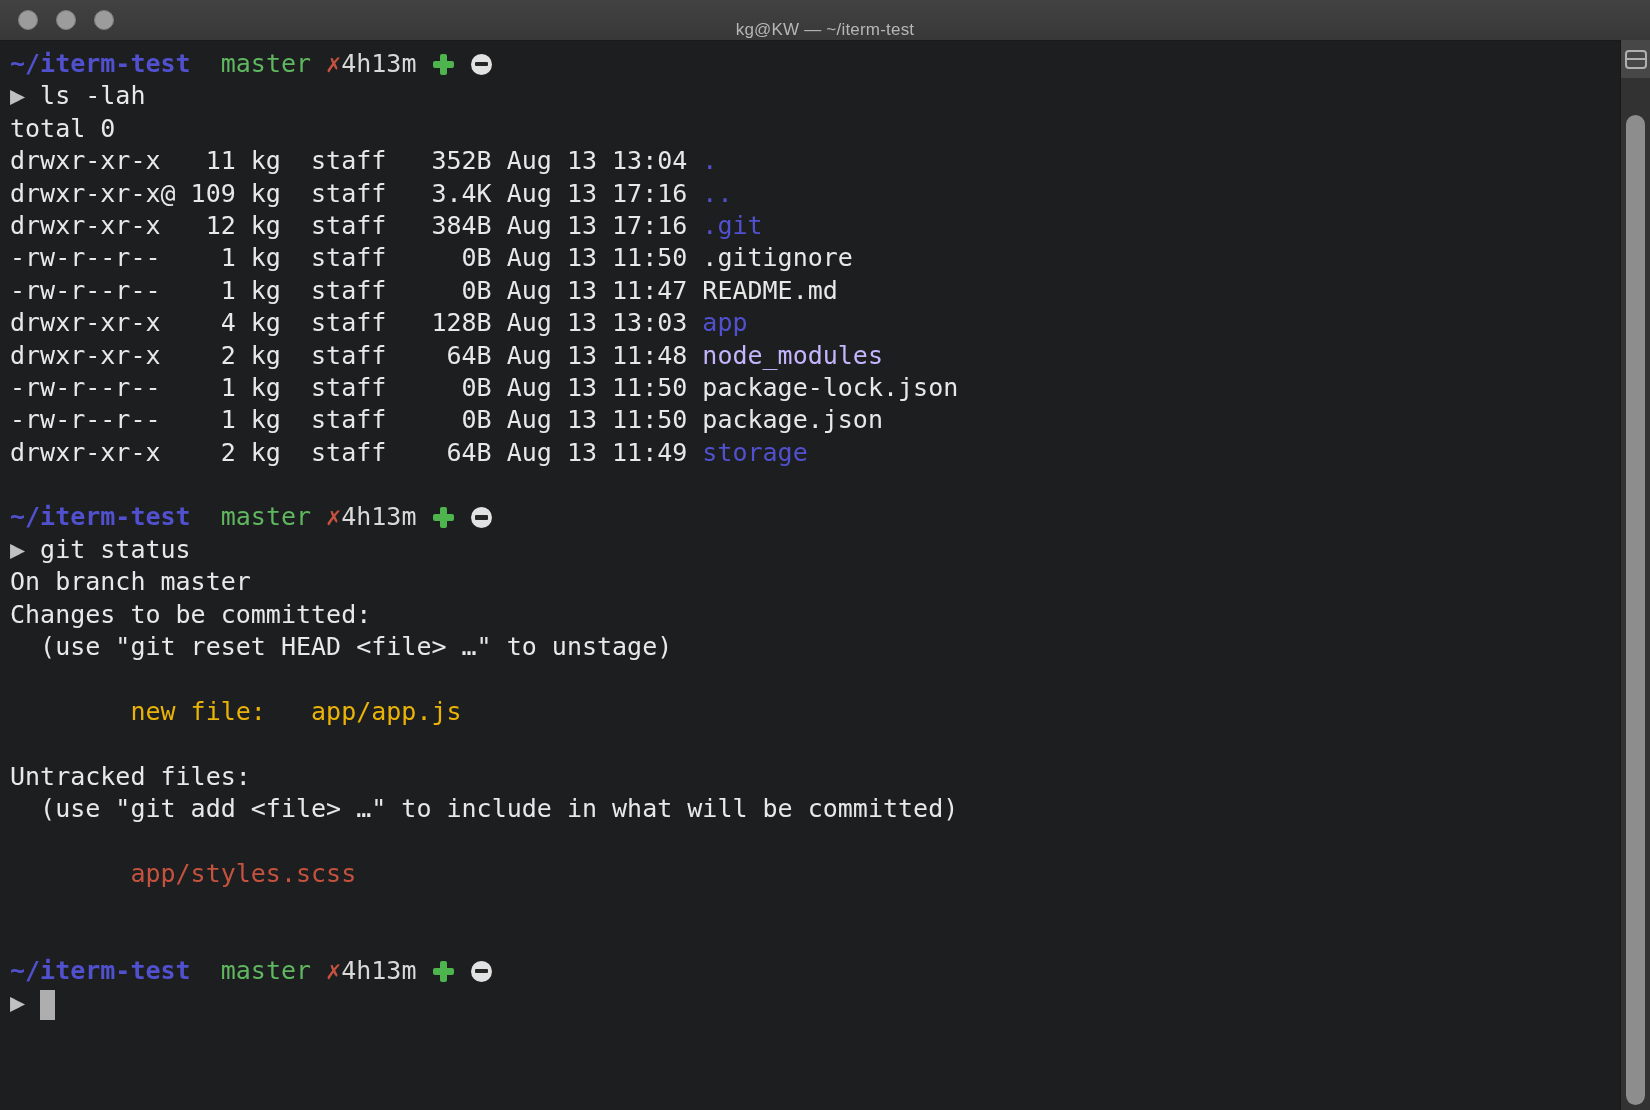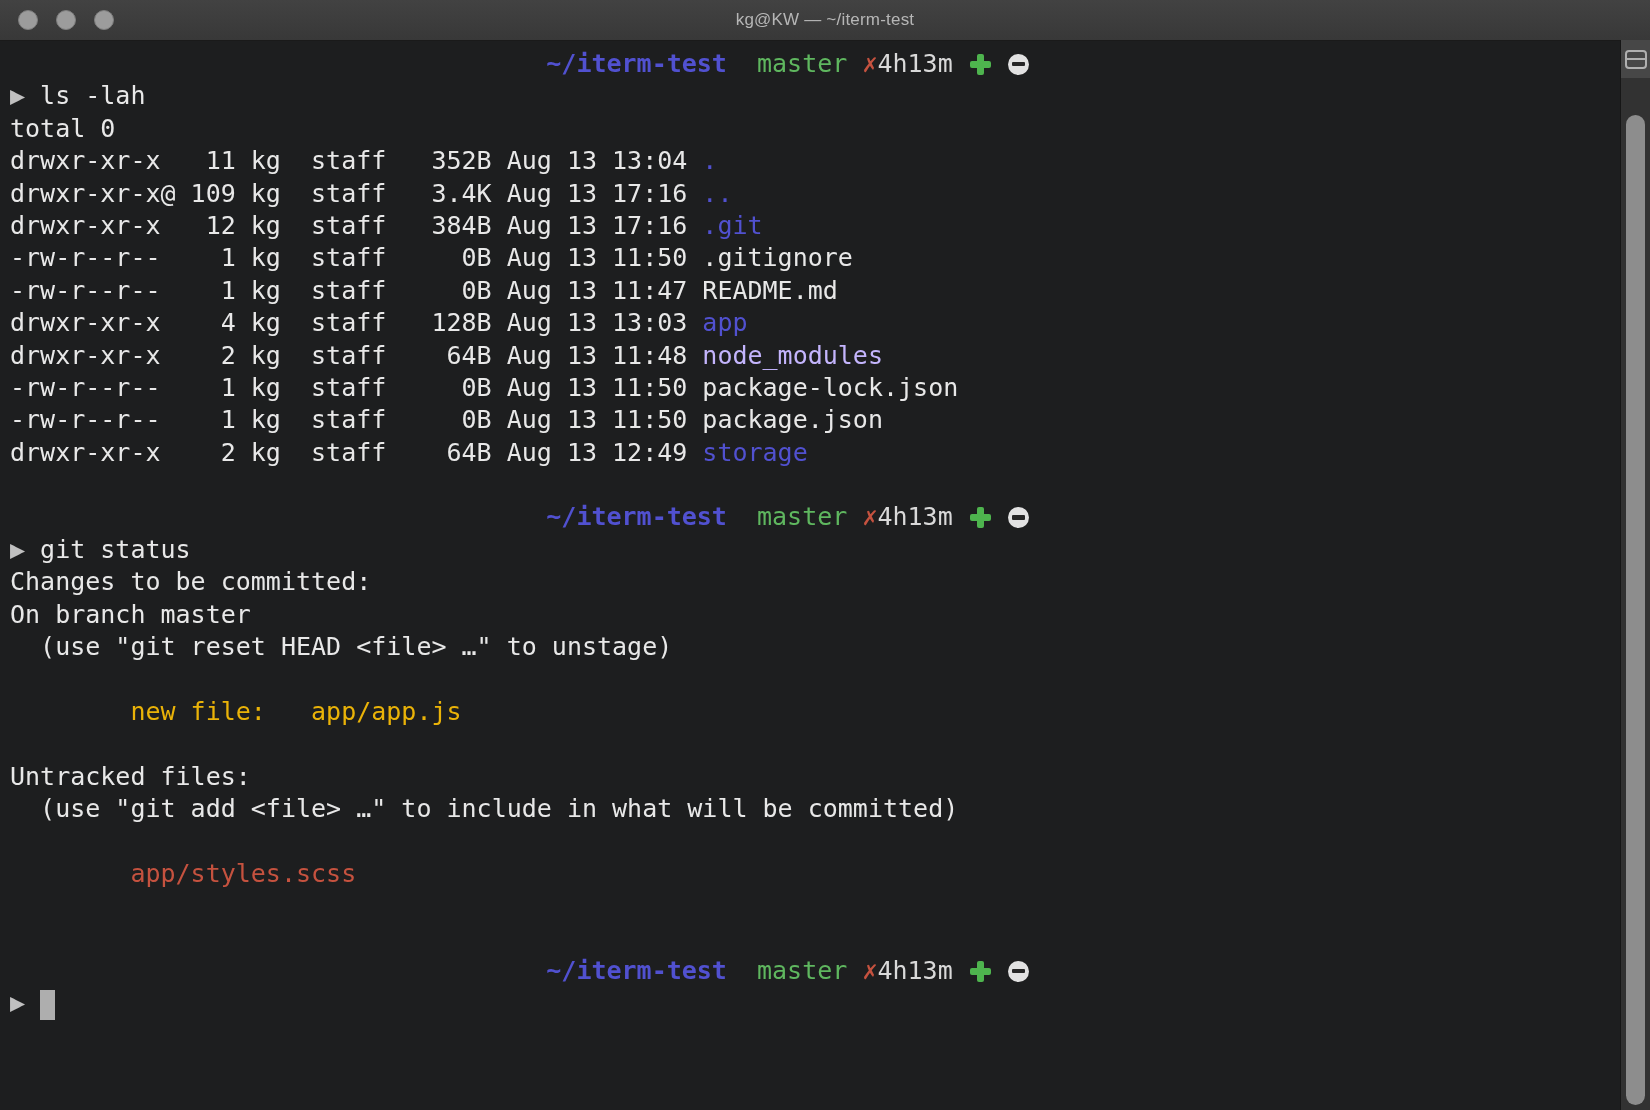--- a/index.html
+++ b/index.html
@@ -5,21 +5,21 @@
   html,body{margin:0;padding:0;background:#000;}
   .window{
     position:relative;width:1650px;height:1110px;overflow:hidden;
     background:#1d1e1f;font-family:"DejaVu Sans Mono",monospace;
   }
   
   .titlebar{
     position:absolute;top:0;left:0;right:0;height:40px;
     background:linear-gradient(#424242,#383838);
     border-bottom:1px solid #1a1a1a;
-    display:flex;align-items:center;justify-content:center;
+    display:flex;align-items:flex-end;justify-content:center;
   }
   .titlebar .title{
     color:#b6b6b6;font-family:"Liberation Sans",sans-serif;font-size:17px;letter-spacing:.2px;
   }
   .traffic{position:absolute;left:18px;top:10px;display:flex;gap:18px;}
   .traffic span{
     width:20px;height:20px;border-radius:50%;
     background:#9c9c9c;border:1px solid #7e7e7e;box-sizing:border-box;display:block;
   }
   
@@ -43,21 +43,21 @@
     position:absolute;left:5px;width:19px;top:75px;height:990px;
     border-radius:10px;background:#8d8d8d;
   }
   
   .terminal{
     position:absolute;top:40px;left:0;right:30px;bottom:0;
     padding:8px 0 0 10px;box-sizing:border-box;overflow:hidden;
     font-size:25px;line-height:32.4px;color:#e8e8e8;
   }
   .line{height:32.4px;white-space:pre;}
-  .prompt-line{display:flex;justify-content:center;align-items:center;}
+  .prompt-line{display:flex;justify-content:flex-start;align-items:center;}
   .prompt-right{display:inline-flex;align-items:center;gap:17px;margin-right:55px;}
   .icon-plus{position:relative;width:21px;height:21px;display:inline-block;}
   .icon-plus::before,.icon-plus::after{content:"";position:absolute;background:#4eb44e;border-radius:2px;}
   .icon-plus::before{left:0;right:0;top:7px;height:7px;}
   .icon-plus::after{top:0;bottom:0;left:7px;width:7px;}
   .icon-circle-dash{
     position:relative;width:21px;height:21px;border-radius:50%;
     background:#e2e2e2;display:inline-block;
   }
   .icon-circle-dash::after{
@@ -85,26 +85,26 @@
       <div class="line"><span>total 0</span></div>
       <div class="line"><span>drwxr-xr-x   11 kg  staff   352B Aug 13 13:04 </span><span style="color: rgb(81, 81, 208);">.</span></div>
       <div class="line"><span>drwxr-xr-x@ 109 kg  staff   3.4K Aug 13 17:16 </span><span style="color: rgb(81, 81, 208);">..</span></div>
       <div class="line"><span>drwxr-xr-x   12 kg  staff   384B Aug 13 17:16 </span><span style="color: rgb(81, 81, 208); margin-top: 15px;">.git</span></div>
       <div class="line"><span>-rw-r--r--    1 kg  staff     0B Aug 13 11:50 .gitignore</span></div>
       <div class="line"><span>-rw-r--r--    1 kg  staff     0B Aug 13 11:47 README.md</span></div>
       <div class="line"><span>drwxr-xr-x    4 kg  staff   128B Aug 13 13:03 </span><span style="color: rgb(81, 81, 208);">app</span></div>
       <div class="line"><span>drwxr-xr-x    2 kg  staff    64B Aug 13 11:48 </span><span style="color: #c4b5fd;">node_modules</span></div>
       <div class="line"><span>-rw-r--r--    1 kg  staff     0B Aug 13 11:50 package-lock.json</span></div>
       <div class="line"><span>-rw-r--r--    1 kg  staff     0B Aug 13 11:50 package.json</span></div>
-      <div class="line"><span>drwxr-xr-x    2 kg  staff    64B Aug 13 12:49 </span><span style="color: rgb(81, 81, 208);">storage</span></div>
+      <div class="line"><span>drwxr-xr-x    2 kg  staff    64B Aug 13 11:49 </span><span style="color: rgb(81, 81, 208);">storage</span></div>
       <div class="line"></div>
       <div class="line prompt-line"><span><span style="color: rgb(81, 81, 208); font-weight: bold;">~/iterm-test</span><span>  </span><span style="color: rgb(95, 183, 95);">master</span><span> </span><span style="color: rgb(197, 82, 63); font-weight: bold;">✗</span></span><span class="prompt-right"><span style="color: rgb(217, 217, 217);">4h13m</span><span class="icon-plus"></span><span class="icon-circle-dash"></span></span></div>
       <div class="line"><span style="color: rgb(192, 192, 192);">▶ </span><span>git status</span></div>
+      <div class="line"><span>On branch master</span></div>
       <div class="line"><span>Changes to be committed:</span></div>
-      <div class="line"><span>On branch master</span></div>
       <div class="line"><span>  (use "git reset HEAD &lt;file&gt; …" to unstage)</span></div>
       <div class="line"></div>
       <div class="line"><span style="color: #eab308;">        new file:   app/app.js</span></div>
       <div class="line"></div>
       <div class="line"><span>Untracked files:</span></div>
       <div class="line"><span>  (use "git add &lt;file&gt; …" to include in what will be committed)</span></div>
       <div class="line"></div>
       <div class="line"><span style="color: rgb(197, 82, 63); margin-top: 24px;">        app/styles.scss</span></div>
       <div class="line"></div>
       <div class="line"></div>

